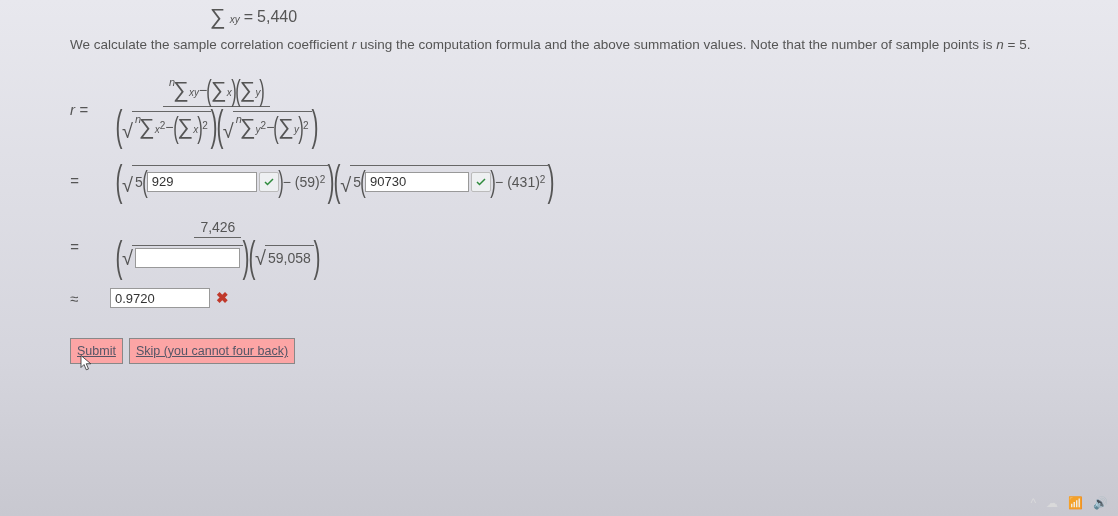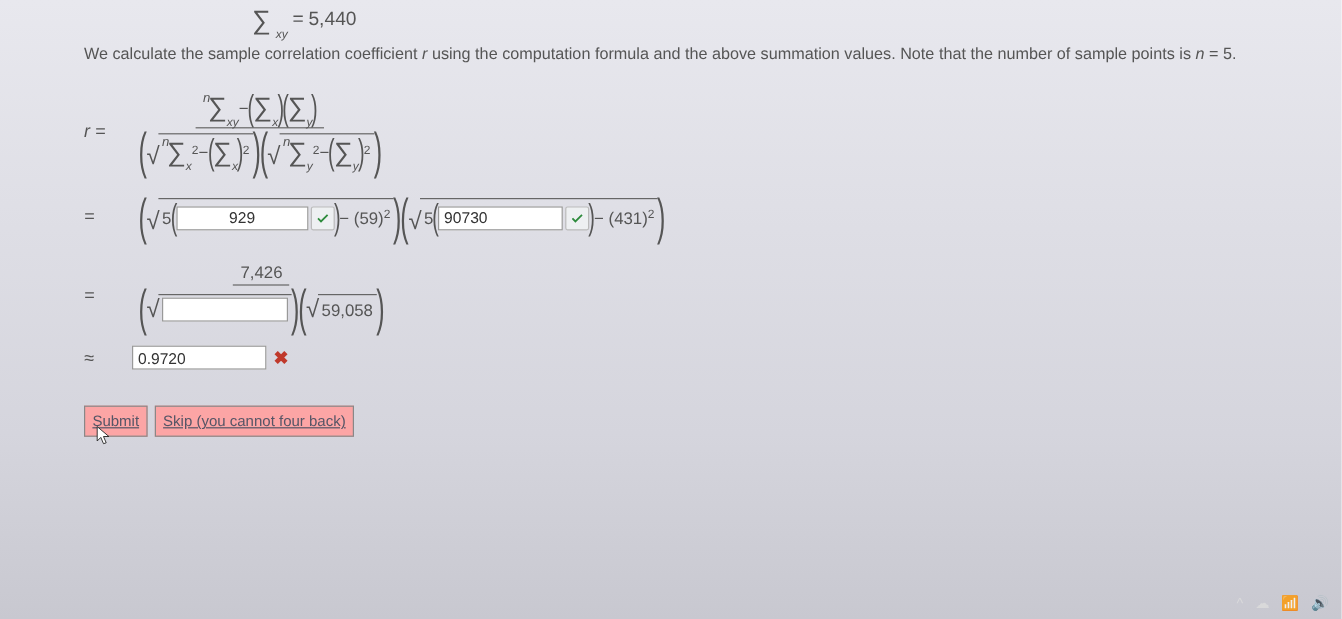--- a/index.html
+++ b/index.html
@@ -99,21 +99,21 @@
   .sigma {
     font-size: 22px;
     position: relative;
     display: inline-block;
     line-height: 1;
   }
   .sub {
     font-size: 10px;
     vertical-align: sub;
     position: relative;
-    top: 12px;
+    top: 2px;
     font-style: italic;
   }
   .sup {
     font-size: 10px;
     vertical-align: super;
     position: relative;
     top: -2px;
   }
   .pre-n {
     font-size: 11px;
@@ -124,24 +124,24 @@
   }
   input.ans {
     background: #fff;
     border: 1px solid #999;
     height: 20px;
     padding: 1px 4px;
     font-size: 13px;
     color: #333;
     box-sizing: border-box;
   }
-  .w-a { width: 110px; text-align: center; }
+  .w-a { width: 110px; }
   .w-b { width: 104px; }
   .w-c { width: 105px; }
-  .w-d { width: 112px; }
+  .w-d { width: 100px; }
   .check {
     width: 18px;
     height: 18px;
     display: inline-flex;
     align-items: center;
     justify-content: center;
     background: #eef0f2;
     border: 1px solid #bbb;
     border-radius: 2px;
     margin-left: 2px;

